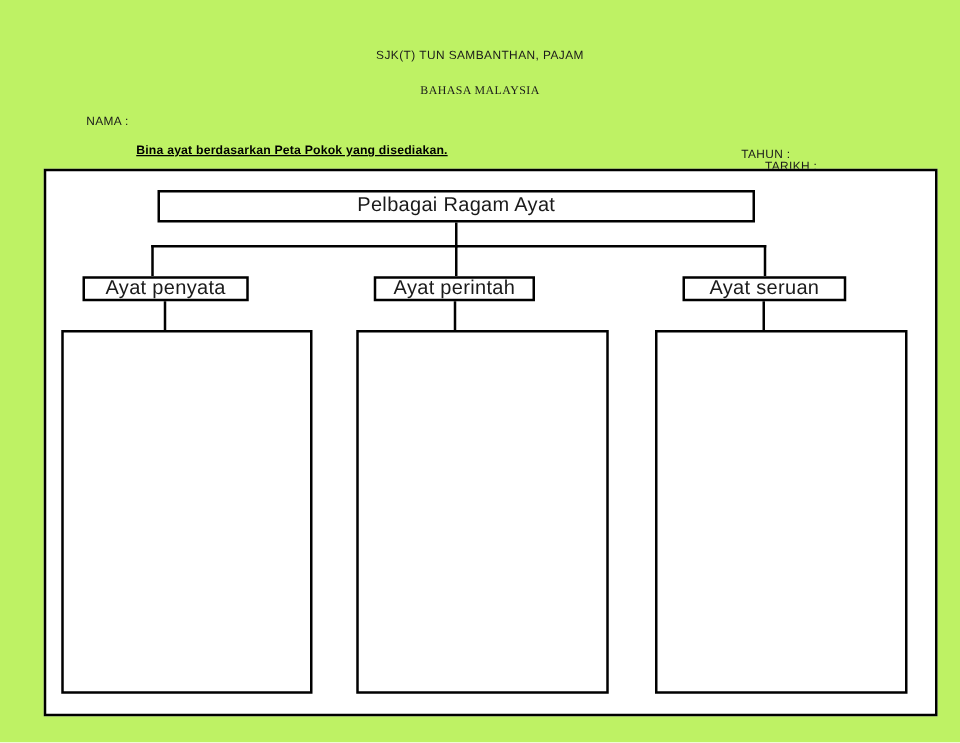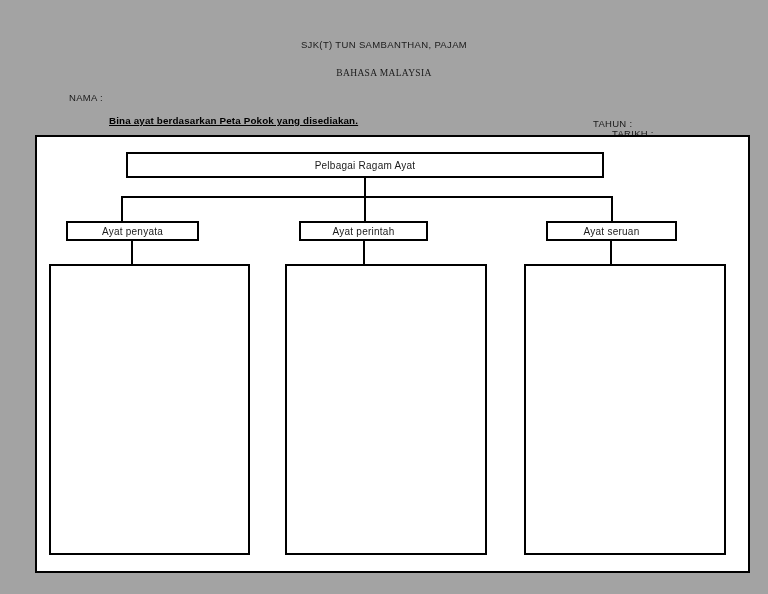--- a/index.html
+++ b/index.html
@@ -9,21 +9,21 @@
     background: #ffffff;
   }
   body {
     font-family: "Liberation Sans", sans-serif;
     color: #000000;
   }
   #page {
     position: relative;
     width: 768px;
     height: 594px;
-    background: #a3a3a3;
+    background: #bef264;
     overflow: hidden;
   }
 
   
   .hdr {
     position: absolute;
     width: 100%;
     text-align: center;
     font-size: 9.5px;
     letter-spacing: 0.35px;
@@ -74,21 +74,21 @@
   .node-box {
     position: absolute;
     border: 2px solid #000000;
     box-sizing: border-box;
     background: #ffffff;
     display: flex;
     align-items: center;
     justify-content: center;
   }
   .node-label {
-    font-size: 10px;
+    font-size: 16px;
     letter-spacing: 0.25px;
     color: #1a1a1a;
     white-space: nowrap;
   }
 
   #root-box {
     left: 126px;
     top: 152px;
     width: 478px;
     height: 26px;

